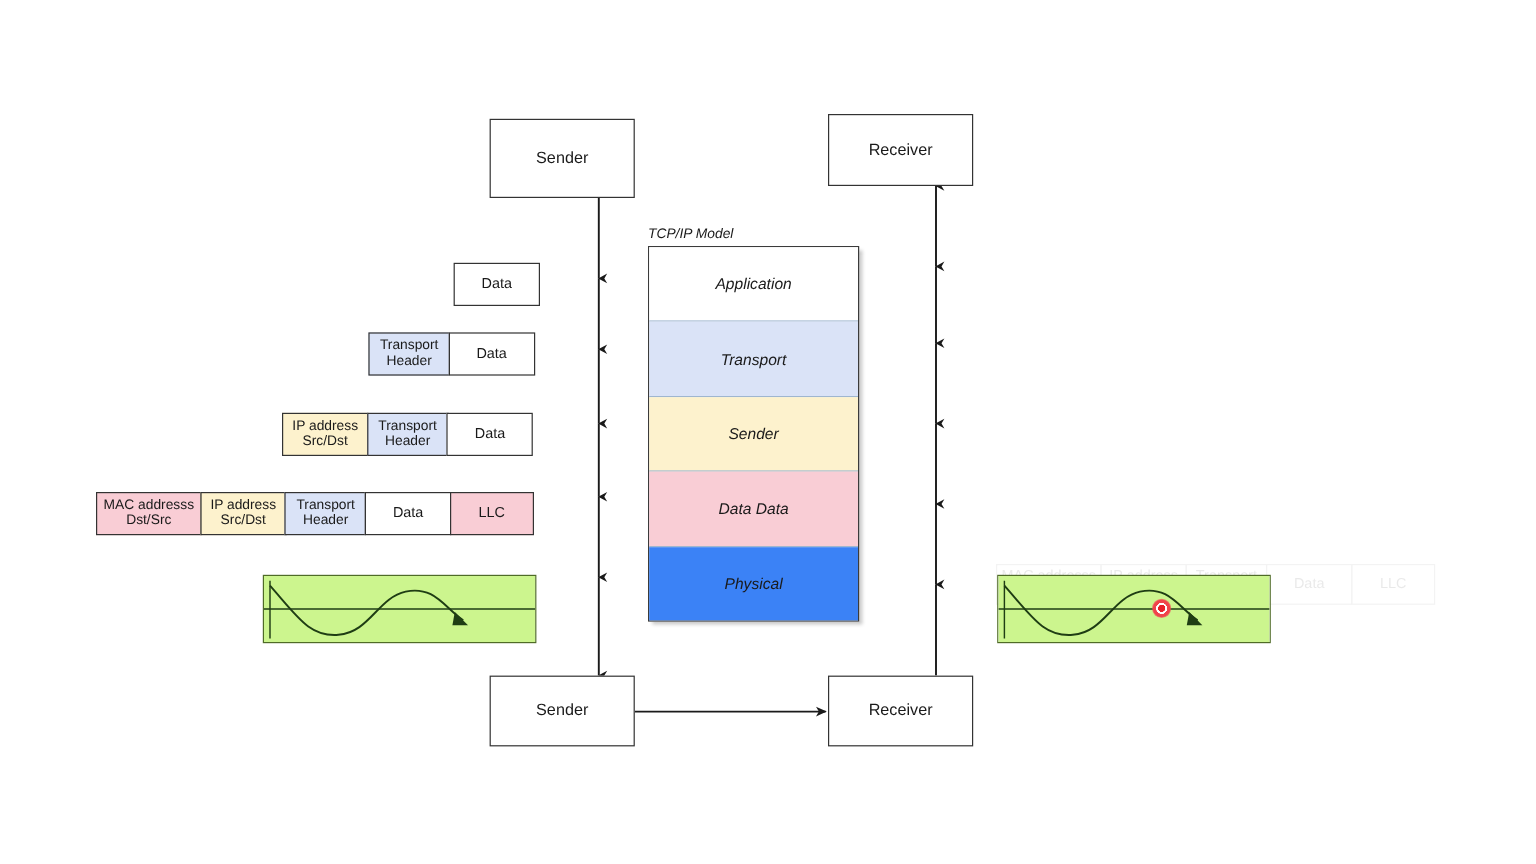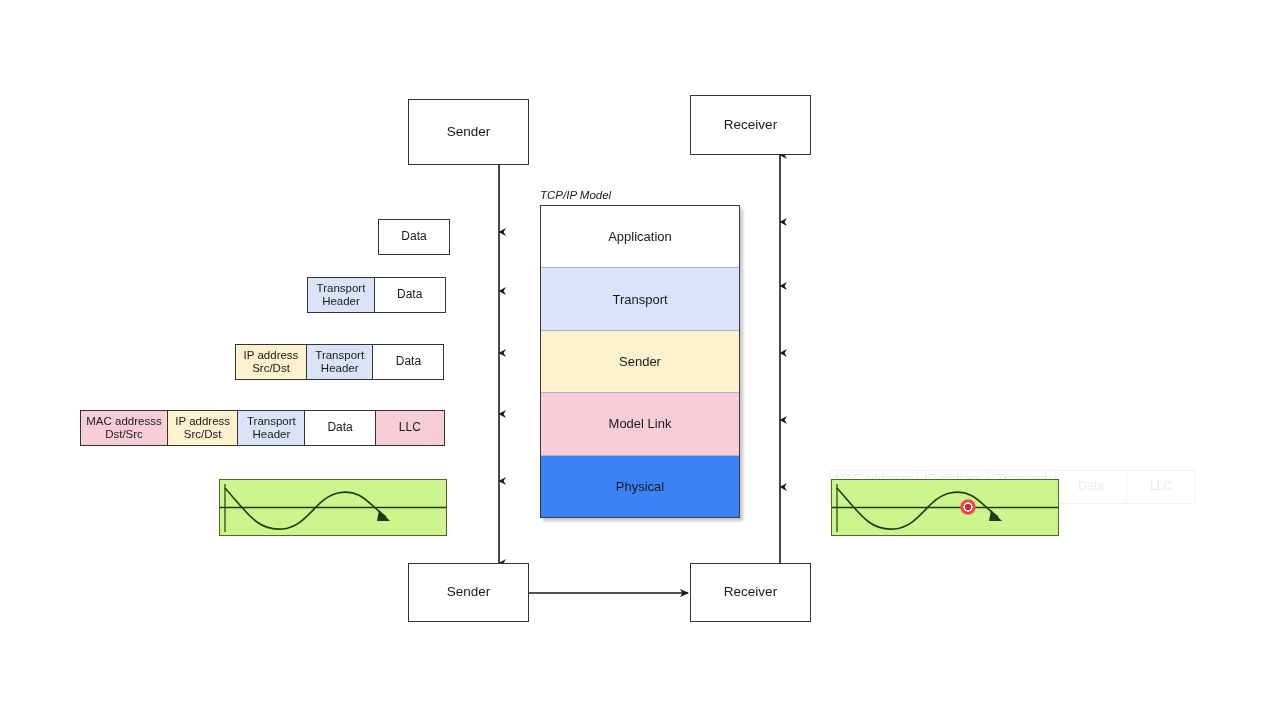--- a/index.html
+++ b/index.html
@@ -31,28 +31,29 @@
     line-height: 1.2;
   }
 
   .endpoint { font-size: 13.5px; }
 
   
   #tcpip-stack {
     position: absolute;
     left: 540px;
     top: 205px;
-    width: 200px;
+    width: 176px;
     height: 313px;
     border: 1.6px solid #3b3b3b;
     box-sizing: border-box;
     box-shadow: 3px 3px 3px rgba(0,0,0,0.22);
     background: #ffffff;
     display: flex;
     flex-direction: column;
+    font-style: italic;
   }
   #tcpip-stack .layer {
     flex: 1 1 0;
     display: flex;
     align-items: center;
     justify-content: center;
     font-size: 13px;
     color: #1a1a1a;
     border-bottom: 1px solid #9fb6cf;
     box-sizing: border-box;
@@ -205,21 +206,21 @@
   <div class="layer" style="background: rgb(255, 255, 255);">
     <span>Application</span>
   </div>
   <div class="layer" style="background: rgb(218, 227, 247);">
     <span>Transport</span>
   </div>
   <div class="layer" style="background: rgb(253, 242, 205);">
     <span>Sender</span>
   </div>
   <div class="layer" style="background: rgb(249, 205, 213);">
-    <span>Model Link</span>
+    <span>Data Data</span>
   </div>
   <div class="layer" style="background: #3b82f6;">
     <span>Physical</span>
   </div>
 </div>
 
 <div id="encap-row-0" class="encap-row" style="left:378px; top:219px;">
     <div class="encap-cell" style="width: 72px; background: rgb(255, 255, 255);">Data</div>
   </div>
 <div id="encap-row-1" class="encap-row" style="left:307px; top:277px;">

